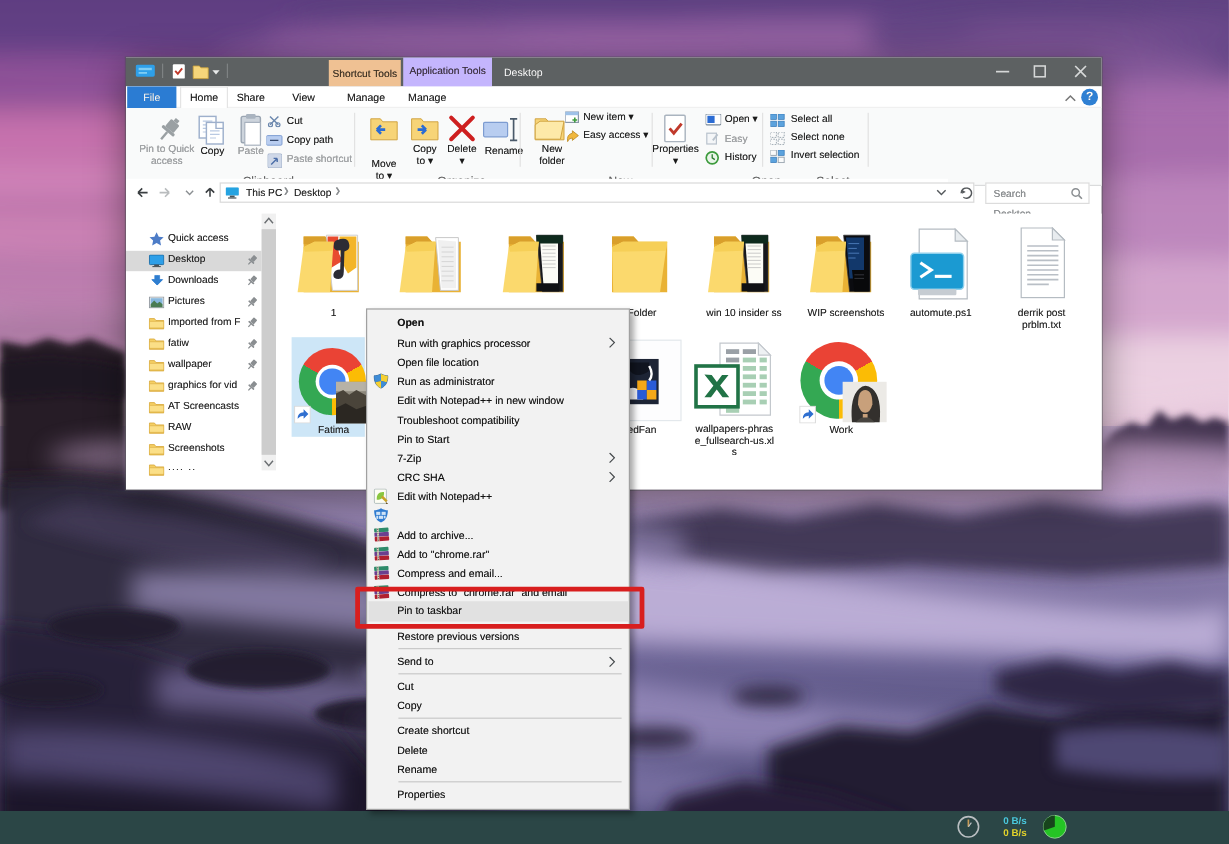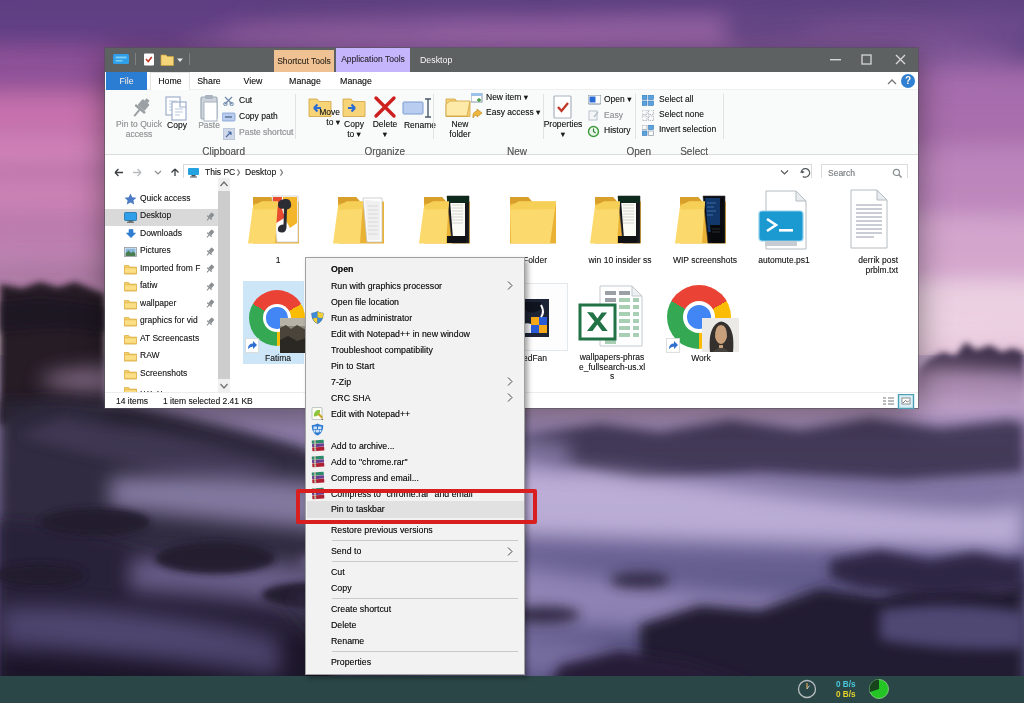--- a/index.html
+++ b/index.html
@@ -4,21 +4,21 @@
 html,body{width:1024px;height:703px;overflow:hidden;font-family:"Liberation Sans",sans-serif;}
 #stage{position:absolute;left:0;top:0;width:1024px;height:703px;overflow:hidden}
 .abs{position:absolute}
 
 #taskbar{position:absolute;left:0;top:676px;width:1024px;height:27px;background:#2b4646}
 
 #win{position:absolute;left:105px;top:48px;width:813px;height:360px;background:#fff;box-shadow:0 0 0 1px rgba(80,80,85,.55),0 8px 30px rgba(0,0,0,.45);font-size:8.5px;color:#1a1a1a;text-shadow:0 0 .5px rgba(40,40,40,.5)}
 #titlebar{position:absolute;left:0;top:0;width:813px;height:24px;background:#5d6162}
 #tabrow{position:absolute;left:0;top:24px;width:813px;height:18px;background:#fff;border-bottom:1px solid #f0f0f0}
 #ribbon{position:absolute;left:0;top:42px;width:813px;height:65px;background:#f9fafa;border-bottom:1px solid #dadbdc}
-#addr{position:absolute;left:0;top:113px;width:685px;height:23px;background:#fff}
+#addr{position:absolute;left:0;top:101px;width:685px;height:23px;background:#fff}
 #content{position:absolute;left:0;top:130px;width:813px;height:214px;background:#fff}
 #statusbar{position:absolute;left:0;top:344px;width:813px;height:16px;background:#fff;border-top:1px solid #ececec}
 .glabel{position:absolute;color:#5d5d5d;font-size:10px;text-align:right}
 .vsep{position:absolute;width:1px;background:#e2e2e2}
 
 #cmenu{position:absolute;left:305px;top:257px;width:220px;height:418px;background:#f2f2f2;border:1px solid #a0a0a0;box-shadow:3px 3px 5px rgba(0,0,0,.35);font-size:8.8px;color:#111;text-shadow:0 0 .5px rgba(30,30,30,.55)}
 .mi{position:absolute;left:1px;width:216px;height:16px;line-height:16px;padding-left:24px;white-space:nowrap}
 .msep{position:absolute;left:26px;width:186px;height:1px;background:#c9c9c9}
 #redbox{position:absolute;left:296px;top:489px;width:241px;height:35px;border:4px solid #d81e1e;border-radius:2px}
 </style></head><body>
@@ -229,21 +229,21 @@
    <path d="M3,9 L8,4 M8,4 v3 M8,4 h-3" stroke="#4a6da8" stroke-width="1.2" fill="none"></path>
   </svg>
   <div class="abs" style="left:134px;top:37px;color:#a2a5a8">Paste shortcut</div>
   <div class="vsep" style="left:190px;top:4px;height:45px"></div>
   <div class="glabel" style="left:60px;top:56px;width:80px">Clipboard</div>
 
   <svg class="abs" style="left:200px;top:5px" width="30" height="26" viewBox="0 0 30 26">
    <path d="M4,4 h8 l2,2.5 h12 v15 h-22 Z" fill="#f7d477" stroke="#cfa13e" stroke-width=".8"></path>
    <path d="M16,13 h-7 m0,0 l3.5,-3.5 m-3.5,3.5 l3.5,3.5" stroke="#2b6cd4" stroke-width="2.2" fill="none"></path>
   </svg>
-  <div class="abs" style="left:195px;top:18px;width:40px;text-align:right;color:#1a1a1a;line-height:9.5px">Move<br>to ▾</div>
+  <div class="abs" style="left:195px;top:42px;width:40px;text-align:center;color:#1a1a1a;line-height:9.5px">Move<br>to ▾</div>
   <svg class="abs" style="left:234px;top:5px" width="30" height="26" viewBox="0 0 30 26">
    <path d="M4,4 h8 l2,2.5 h12 v15 h-22 Z" fill="#f7d477" stroke="#cfa13e" stroke-width=".8"></path>
    <path d="M9,13 h7 m0,0 l-3.5,-3.5 m3.5,3.5 l-3.5,3.5" stroke="#2b6cd4" stroke-width="2.2" fill="none"></path>
   </svg>
   <div class="abs" style="left:229px;top:30px;width:40px;text-align:center;color:#1a1a1a;line-height:9.5px">Copy<br>to ▾</div>
   <svg class="abs" style="left:266px;top:5px" width="28" height="26" viewBox="0 0 28 26">
    <path d="M5,3 L23,21 M23,3 L5,21" stroke="#ce1f1f" stroke-width="3.4" stroke-linecap="round"></path>
   </svg>
   <div class="abs" style="left:261px;top:30px;width:38px;text-align:center;color:#1a1a1a;line-height:9.5px">Delete<br>▾</div>
   <svg class="abs" style="left:296px;top:6px" width="34" height="24" viewBox="0 0 34 24">
@@ -572,21 +572,21 @@
 <rect x="8" y="52" width="32" height="5" rx="1" fill="#c6ccd2"></rect>
 </svg>
 <div class="abs" style="left:643.0px;top:78px;width:72px;text-align:center;color:#1f1f1f;line-height:9.5px">automute.ps1</div>
 <svg class="abs" style="left:741px;top:11px" width="46" height="60" viewBox="0 0 46 60">
 <path d="M5,1 h26 l10,10 v48 h-36 Z" fill="#fff" stroke="#b5bcc2" stroke-width="1"></path>
 <path d="M31,1 l10,10 h-10 Z" fill="#e8ecef" stroke="#b5bcc2" stroke-width="1"></path>
 <g stroke="#b9bfc6" stroke-width="1.3">
               <path d="M10,16h26 M10,20h26 M10,24h26 M10,28h26 M10,32h26 M10,36h26 M10,40h26 M10,44h26 M10,48h18"></path>
             </g>
 </svg>
-<div class="abs" style="left:733.0px;top:78px;width:60px;text-align:right;color:#1f1f1f;line-height:9.5px">derrik post<br>prblm.txt</div>
+<div class="abs" style="left:733.0px;top:78px;width:60px;text-align:center;color:#1f1f1f;line-height:9.5px">derrik post<br>prblm.txt</div>
 <div class="abs" style="left:138px;top:103px;width:61px;height:83px;background:#cde6f7"></div>
 <div class="abs" style="left:144px;top:112px;width:56px;height:56px;border-radius:50%;background:conic-gradient(from 60deg,#fbbc05 0 120deg,#34a853 0 240deg,#ea4335 0 360deg)"></div>
 <div class="abs" style="left:158px;top:126px;width:28px;height:28px;border-radius:50%;background:#fff"></div>
 <div class="abs" style="left:161.4px;top:129.4px;width:21.2px;height:21.2px;border-radius:50%;background:#4285f4"></div>
 <svg class="abs" style="left:175px;top:140px" width="26" height="35" viewBox="0 0 26 35">
 <rect width="26" height="35" fill="#8e897d"></rect>
 <rect y="0" width="26" height="8" fill="#b7b2a6"></rect>
 <path d="M0,10 l6,-3 5,4 6,-4 9,5 v23 h-26 Z" fill="#4a443a"></path>
 <path d="M0,22 l8,-4 9,5 9,-3 v15 h-26 Z" fill="#2b2722"></path>
 </svg>
@@ -646,32 +646,20 @@
 <path d="M13,19 Q13,7 19,7 Q25,7 25,19 Q23,26 19,26 Q15,26 13,19 Z" fill="#c8a07b"></path>
 <path d="M11,34 q8,-9 16,0 Z" fill="#47443f"></path>
 <path d="M17,27 h4 v3 h-4 Z" fill="#c8a07b"></path>
 </svg>
 <svg class="abs" style="left:561px;top:160px" width="14" height="15" viewBox="0 0 14 15">
 <rect x="0.5" y="0.5" width="13" height="14" fill="#fff" stroke="#d8d8d8" stroke-width=".8"></rect>
 <path d="M3,11 Q3,5.5 8,5.5 L8,3 L12,7 L8,11 L8,8.5 Q5,8.5 3,11 Z" fill="#2f6fd0"></path>
 </svg>
 <div class="abs" style="left:566px;top:175px;width:60px;text-align:center;color:#1f1f1f">Work</div>
 </div>
- </div>
- <div id="statusbar">
-  <div class="abs" style="left:11px;top:2px;height:12px;line-height:12px;color:#1f1f1f">14 items</div>
-  <div class="abs" style="left:58px;top:2px;height:12px;line-height:12px;color:#1f1f1f">1 item selected  2.41 KB</div>
-  <svg class="abs" style="left:776px;top:1px" width="36" height="15" viewBox="0 0 36 15">
-   <g stroke="#76797c" stroke-width="1">
-            <path d="M2,4h3 M2,7h3 M2,10h3 M7,4h6 M7,7h6 M7,10h6"></path>
-          </g>
-   <rect x="17.5" y="0.5" width="15" height="14" fill="#d9eef5" stroke="#4ba0b5" stroke-width="1.4"></rect>
-   <rect x="21" y="4" width="8" height="6" fill="#fff" stroke="#76797c" stroke-width=".8"></rect>
-   <path d="M22,9 l2.5,-2.5 2,1.5 1.5,-1.5" stroke="#555" stroke-width=".8" fill="none"></path>
-  </svg>
  </div>
 </div>
 
 <div id="cmenu">
 <div class="mi" style="top:3px;font-weight:bold;">Open</div>
 <div class="mi" style="top:19.5px;">Run with graphics processor</div>
 <svg class="abs" style="left:201px;top:23.0px" width="6" height="9" viewBox="0 0 6 9">
         <path d="M1,0.5 L5,4.5 L1,8.5" stroke="#44484b" stroke-width="1" fill="none"></path>
       </svg>
 <div class="mi" style="top:51.5px;">Run as administrator</div>

